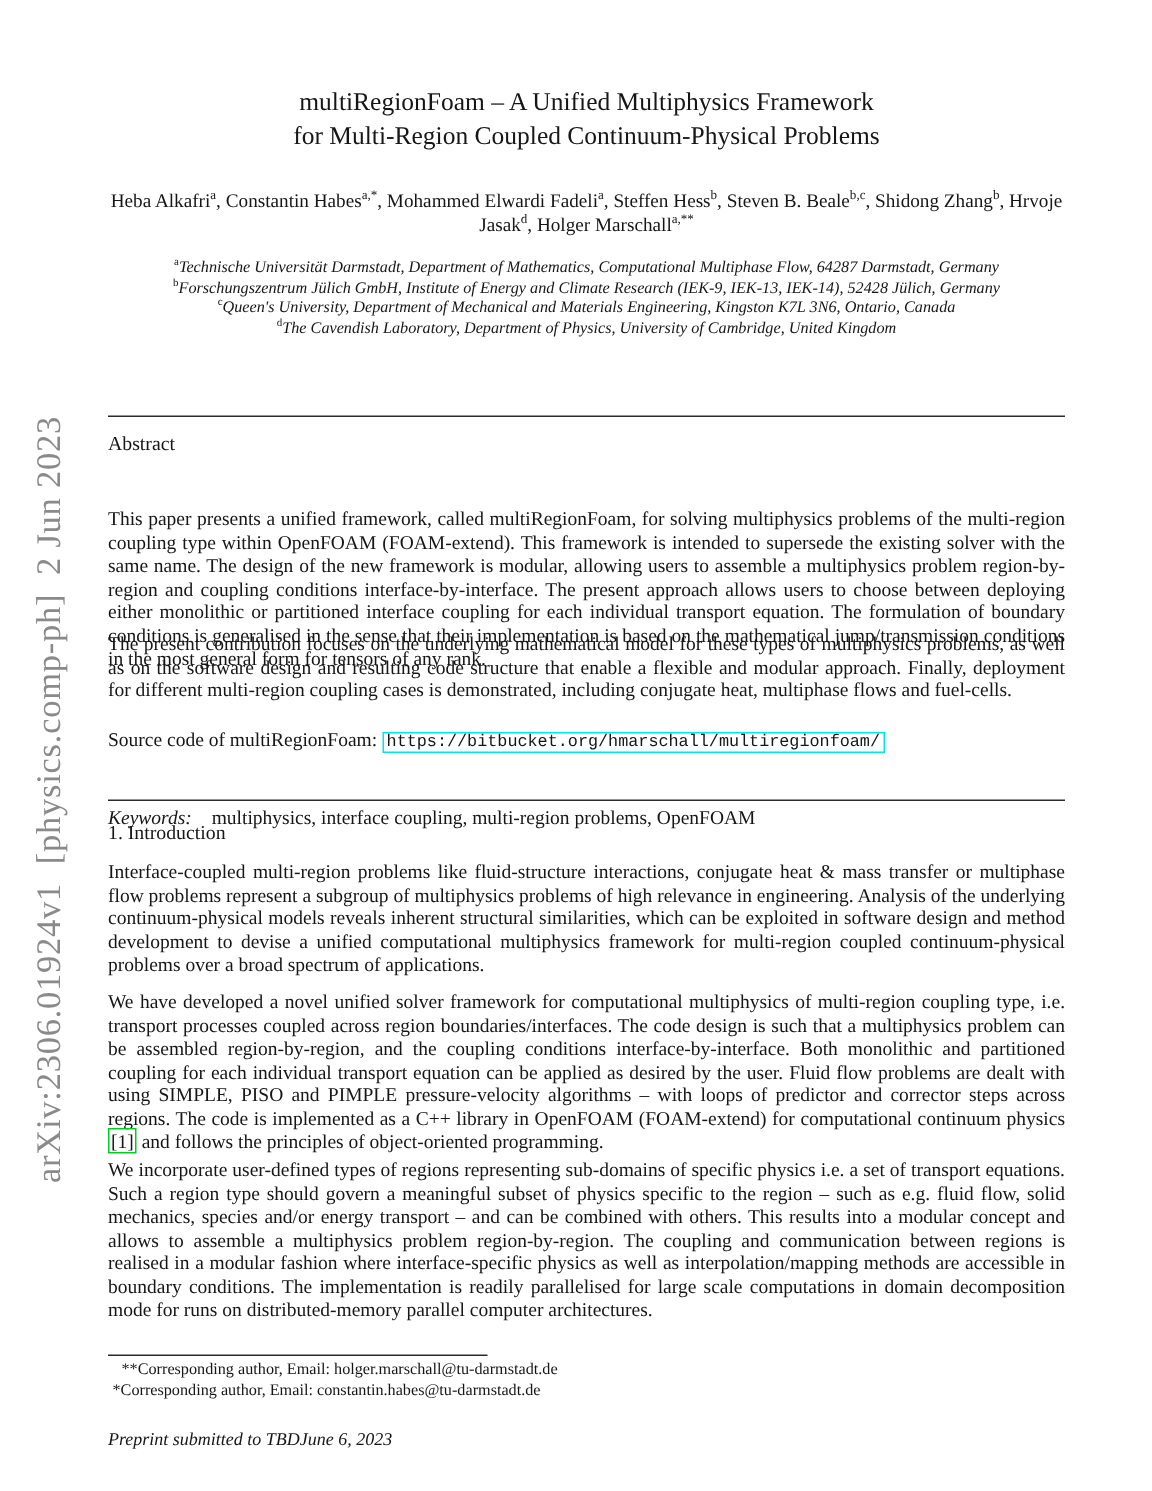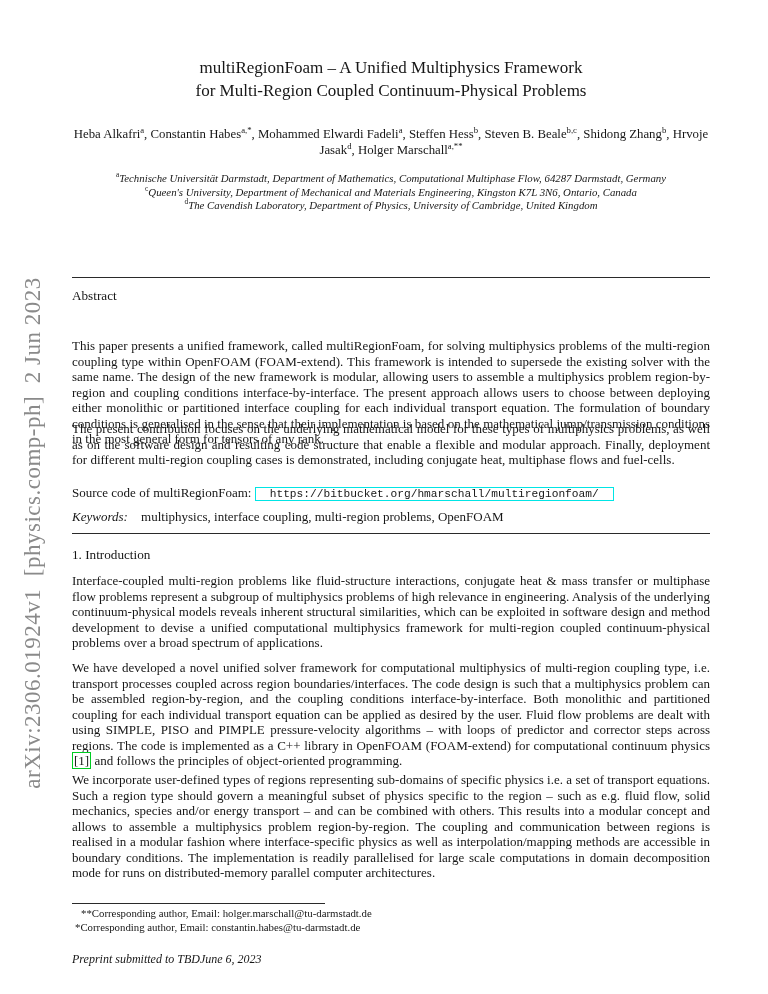--- a/index.html
+++ b/index.html
@@ -30,23 +30,23 @@
   .heading{font-weight:normal;font-size:13.2px;}
   #abstract-heading{top:288px;}
   #section1-heading{top:547px;}
 
   .para{text-align:justify;font-size:13px;line-height:15.5px;}
   #abstract-p0{top:313px;margin-top:25px;}
   #abstract-p1{top:421px;}
   #source-line{top:485px;font-size:13px;}
   .url-box{
     font-family:"Liberation Mono",monospace;font-size:11.2px;
-    border:1.4px solid var(--link_border);padding:0 14px;white-space:nowrap;
+    border:1.4px solid var(--link_border);padding:0 2px;white-space:nowrap;
   }
-  #keywords-line{top:509px;font-size:13px;}
+  #keywords-line{top:537px;font-size:13px;}
   #keywords-label{font-style:italic;margin-right:10px;}
 
   #intro-p0{top:573px;}
   #intro-p1{top:660px;}
   #intro-p2{top:772px;}
   .cite-box{border:1.2px solid var(--cite_border);padding:0 1px;}
 
   #footnote-rule{top:903px;width:253px;height:0.8px;}
   #footnotes{top:907px;font-size:10.8px;line-height:13.6px;}
   .footnote:nth-child(1){margin-left:9px;}
@@ -62,20 +62,21 @@
 
 <div id="title-block" class="abs col">
   <div>multiRegionFoam – A Unified Multiphysics Framework</div>
   <div>for Multi-Region Coupled Continuum-Physical Problems</div>
 </div>
 
 <div id="author-line" class="abs col"><span>Heba Alkafri<sup>a</sup></span>, <span>Constantin Habes<sup>a,*</sup></span>, <span>Mohammed Elwardi Fadeli<sup>a</sup></span>, <span>Steffen Hess<sup>b</sup></span>, <span>Steven B. Beale<sup>b,c</sup></span>, <span>Shidong Zhang<sup>b</sup></span>, <span>Hrvoje Jasak<sup>d</sup></span>, <span>Holger Marschall<sup>a,**</sup></span></div>
 
 <div id="affiliations" class="abs col">
     <div class="affil"><sup>a</sup>Technische Universität Darmstadt, Department of Mathematics, Computational Multiphase Flow, 64287 Darmstadt, Germany</div>
+    <div class="affil"><sup>b</sup>Forschungszentrum Jülich GmbH, Institute of Energy and Climate Research (IEK-9, IEK-13, IEK-14), 52428 Jülich, Germany</div>
     <div class="affil"><sup>c</sup>Queen's University, Department of Mechanical and Materials Engineering, Kingston K7L 3N6, Ontario, Canada</div>
     <div class="affil"><sup>d</sup>The Cavendish Laboratory, Department of Physics, University of Cambridge, United Kingdom</div>
   </div>
 
 <div id="rule-1" class="abs col rule"></div>
 
 <div id="abstract-heading" class="abs col heading">Abstract</div>
 <div id="abstract-p0" class="abs col para">This paper presents a unified framework, called multiRegionFoam, for solving multiphysics problems of the multi-region coupling type within OpenFOAM (FOAM-extend). This framework is intended to supersede the existing solver with the same name. The design of the new framework is modular, allowing users to assemble a multiphysics problem region-by-region and coupling conditions interface-by-interface. The present approach allows users to choose between deploying either monolithic or partitioned interface coupling for each individual transport equation. The formulation of boundary conditions is generalised in the sense that their implementation is based on the mathematical jump/transmission conditions in the most general form for tensors of any rank.</div>
 <div id="abstract-p1" class="abs col para">The present contribution focuses on the underlying mathematical model for these types of multiphysics problems, as well as on the software design and resulting code structure that enable a flexible and modular approach. Finally, deployment for different multi-region coupling cases is demonstrated, including conjugate heat, multiphase flows and fuel-cells.</div>
 

